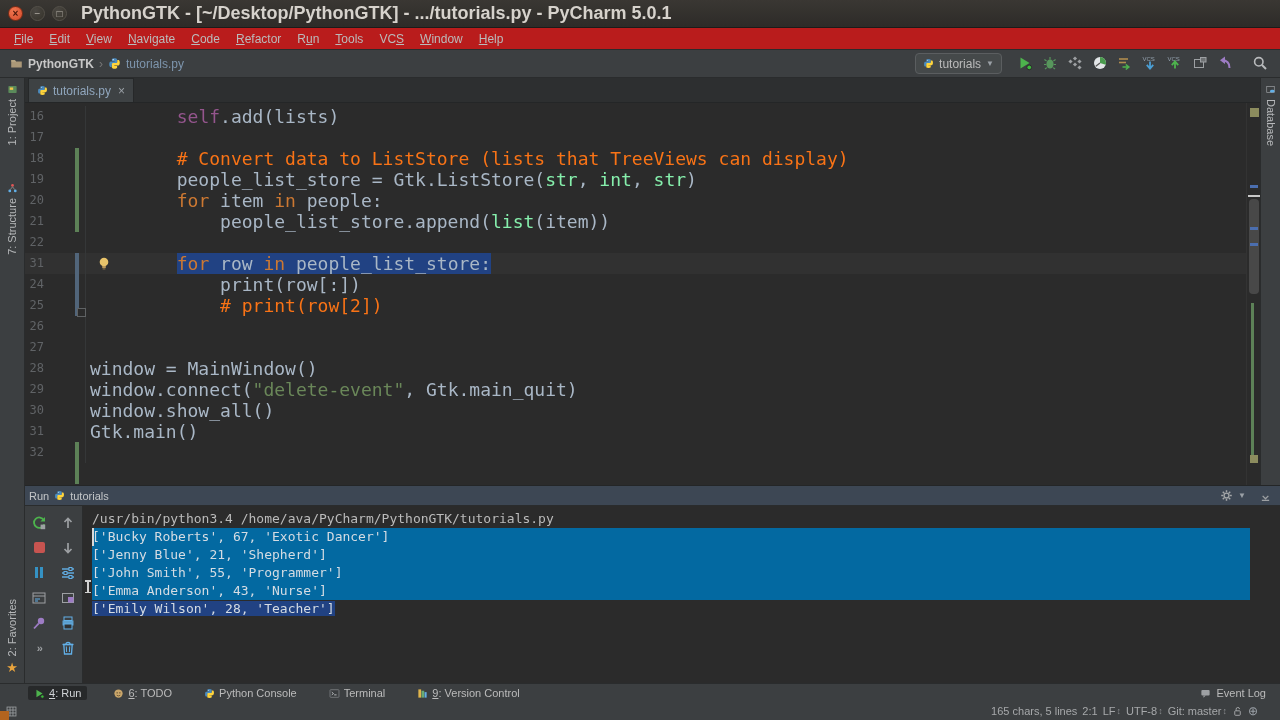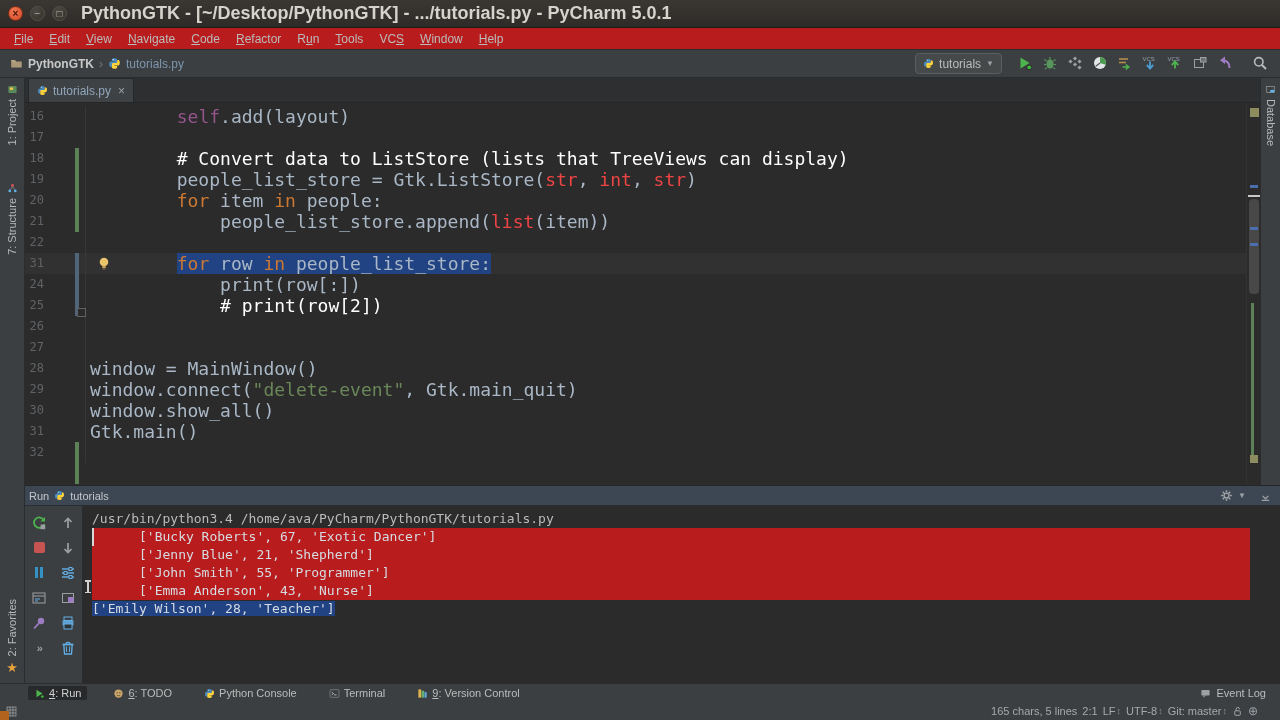--- a/index.html
+++ b/index.html
@@ -60,21 +60,21 @@
   .etab .close { color:#9aa0a6; font-size:12px; margin-left:2px; }
   
   .codearea { flex:1 1 auto; position:relative; background:#2b2b2b; padding-top:3px;
     font-family:"DejaVu Sans Mono", monospace; font-size:18px; overflow:hidden; }
   .crow { height:21px; line-height:21px; display:flex; white-space:pre; }
   .crow.current { background:#313131; }
   .ln { width:61px; flex:0 0 61px; text-align:right; padding-right:41px; color:#606366;
     font-size:12px; border-right:1px solid #353738; }
   .ctext { padding-left:4px; }
   .tk-d{color:#a9b7c6} .tk-k{color:#cc7832} .tk-s{color:#6a8759}
-  .tk-c{color:#ffffff} .tk-b{color:#ef4444} .tk-f{color:#94558d}
+  .tk-c{color:#f97316} .tk-b{color:#86efac} .tk-f{color:#94558d}
   .codesel { background:#214283; }
   .changebar { position:absolute; left:50px; width:4px; }
   .cb-added { background:#5d8157; }
   .cb-modified { background:#51657a; }
   .bulb { position:absolute; left:72px; }
   .bulb svg { width:14px; height:16px; }
   .foldmark { position:absolute; left:52px; width:9px; height:9px; border:1px solid #5f6264; background:#2b2b2b; }
   
   .errstripe { position:absolute; top:0; right:0; width:14px; height:100%; background:#2b2b2b; border-left:1px solid #333; }
   .mark { position:absolute; }
@@ -88,21 +88,21 @@
     display:grid; grid-template-rows:repeat(6,25px); grid-auto-flow:column; justify-items:center;
     align-items:center; padding-top:4px; }
   .rt-btn { width:22px; height:22px; display:flex; align-items:center; justify-content:center; }
   .stop-sq { width:11px; height:11px; background:#c75450; border-radius:2px; }
   .pause-bars { display:flex; gap:2px; }
   .pause-bars i { width:3px; height:11px; background:#3592c4; }
   .more-ch { color:#9da0a3; font-size:11px; font-weight:bold; letter-spacing:-1px;}
   .console { flex:1 1 auto; background:#2b2b2b; position:relative; padding:4px 0 0 9px;
     font-family:"DejaVu Sans Mono", monospace; font-size:13px; line-height:18px; color:#bbbbbb; }
   .conrow { height:18px; white-space:pre; }
-  .conrow.selfull { background:#b91c1c; margin-right:30px; color:#d5dce3;padding-left:47px; }
+  .conrow.selfull { background:#0369a1; margin-right:30px; color:#d5dce3; }
   .conrow .seltxt { background:#214283; color:#d5dce3; }
   .conrow.caret { box-shadow:inset 2px 0 0 #d8d8d8; }
   .ibeam { position:absolute; left:4px; top:74px; width:2px; height:13px; background:#d0d0d0; }
   .ibeam:before, .ibeam:after { content:""; position:absolute; left:-2px; width:6px; height:1.5px; background:#d0d0d0; }
   .ibeam:before { top:0; } .ibeam:after { bottom:0; }
   
   .twbar { height:19px; flex:0 0 19px; background:#3c3f41; border-top:1px solid #2a2c2d;
     display:flex; align-items:center; padding:0 14px 0 28px; font-size:11px; color:#bbbbbb; gap:20px;}
   .tw-item { display:flex; align-items:center; gap:4px; padding:1px 6px; border-radius:2px; }
   .tw-item u { text-decoration:underline; }
@@ -299,21 +299,21 @@
                     <path d="M8 14.5 C11.5 14.5 11.2 13 11.2 13 L11.2 11 L7.8 11 L7.8 10.4 L12.6 10.4 C12.6 10.4 14.5 10.6 14.5 7 C14.5 3.4 12.8 3.6 12.8 3.6 L11.4 3.6 L11.4 5.7 C11.4 5.7 11.5 7.4 9.7 7.4 L6.3 7.4 C6.3 7.4 4.8 7.4 4.8 9 L4.8 13 C4.8 13 4.6 14.5 8 14.5 Z" fill="#ffd43b"></path>
                     <circle cx="6.4" cy="3.3" r="0.7" fill="#fff"></circle>
                   </svg>
                 </span>
               <span>tutorials.py</span>
               <span class="close">×</span>
             </div>
           </div>
 
           <div class="codearea" id="codearea">
-              <div class="crow"><span class="ln">16</span><span class="ctext"><span class="tk-d">        </span><span class="tk-f">self</span><span class="tk-d">.add(layout)</span></span></div>
+              <div class="crow"><span class="ln">16</span><span class="ctext"><span class="tk-d">        </span><span class="tk-f">self</span><span class="tk-d">.add(lists)</span></span></div>
               <div class="crow"><span class="ln">17</span><span class="ctext"></span></div>
               <div class="crow"><span class="ln">18</span><span class="ctext"><span class="tk-c">        # Convert data to ListStore (lists that TreeViews can display)</span></span></div>
               <div class="crow"><span class="ln">19</span><span class="ctext"><span class="tk-d">        people_list_store = Gtk.ListStore(</span><span class="tk-b">str</span><span class="tk-d">, </span><span class="tk-b">int</span><span class="tk-d">, </span><span class="tk-b">str</span><span class="tk-d">)</span></span></div>
               <div class="crow"><span class="ln">20</span><span class="ctext"><span class="tk-d">        </span><span class="tk-k">for</span><span class="tk-d"> item </span><span class="tk-k">in</span><span class="tk-d"> people:</span></span></div>
               <div class="crow"><span class="ln">21</span><span class="ctext"><span class="tk-d">            people_list_store.append(</span><span class="tk-b">list</span><span class="tk-d">(item))</span></span></div>
               <div class="crow"><span class="ln">22</span><span class="ctext"></span></div>
               <div class="crow current"><span class="ln">31</span><span class="ctext"><span class="tk-d">        </span><span class="codesel"><span class="tk-k">for</span><span class="tk-d"> row </span><span class="tk-k">in</span><span class="tk-d"> people_list_store:</span></span></span></div>
               <div class="crow"><span class="ln">24</span><span class="ctext"><span class="tk-d">            print(row[:])</span></span></div>
               <div class="crow"><span class="ln">25</span><span class="ctext"><span class="tk-c">            # print(row[2])</span></span></div>
               <div class="crow"><span class="ln">26</span><span class="ctext"></span></div>

